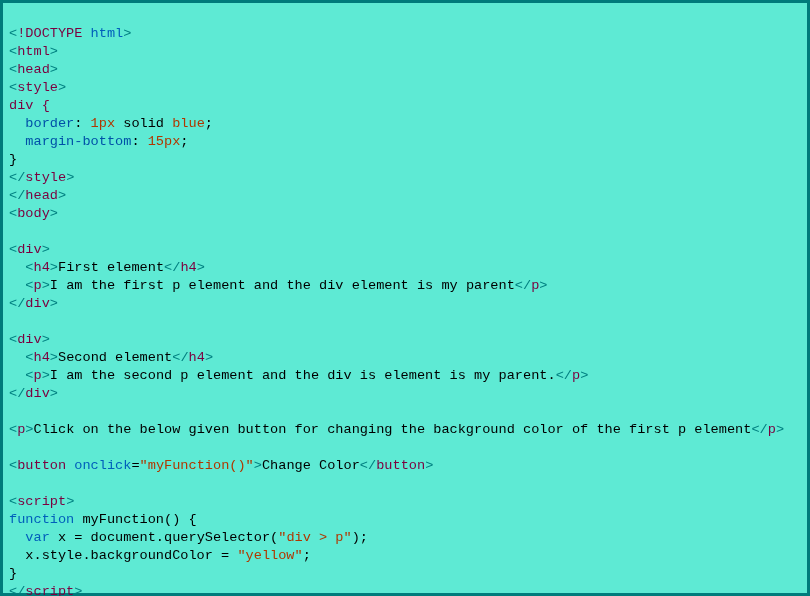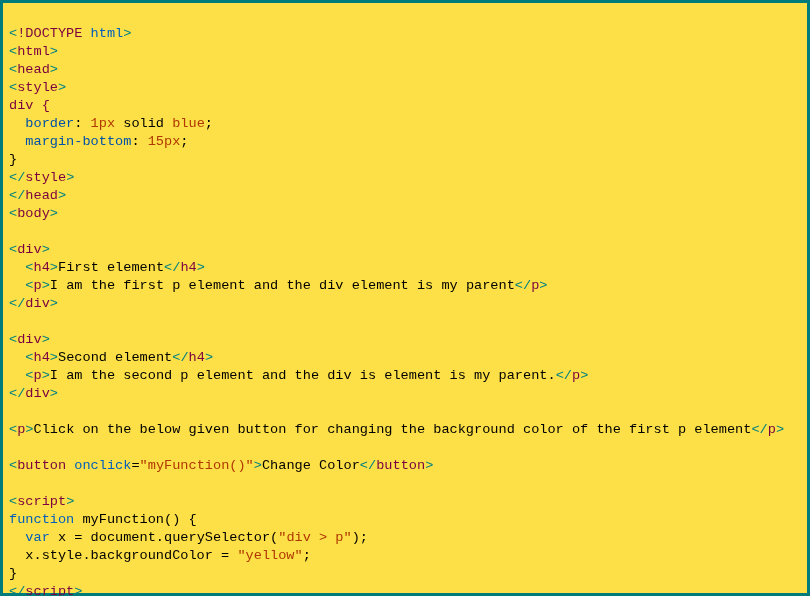--- a/index.html
+++ b/index.html
@@ -8,21 +8,21 @@
     width: 810px;
     height: 596px;
     border: 3px solid #007b7b;
     box-sizing: border-box;
     padding: 4px 6px;
     font-family: Consolas, "Courier New", monospace;
     font-size: 13.6px;
     line-height: 18px;
     color: #000;
     white-space: pre;
-    background: #fde047;
+    background: #5eead4;
     position: relative;
   }
   .c-tag   { color: #7b003f; }  
   .c-punc  { color: #008080; }  
   .c-attr  { color: #005fbb; }
   .c-str   { color: #b03700; }  
   .c-num   { color: #b03700; }
   .c-text  { color: #000; }
   .c-css-sel { color: #7b003f; }
   .c-css-prop{ color: #0051a8; }

